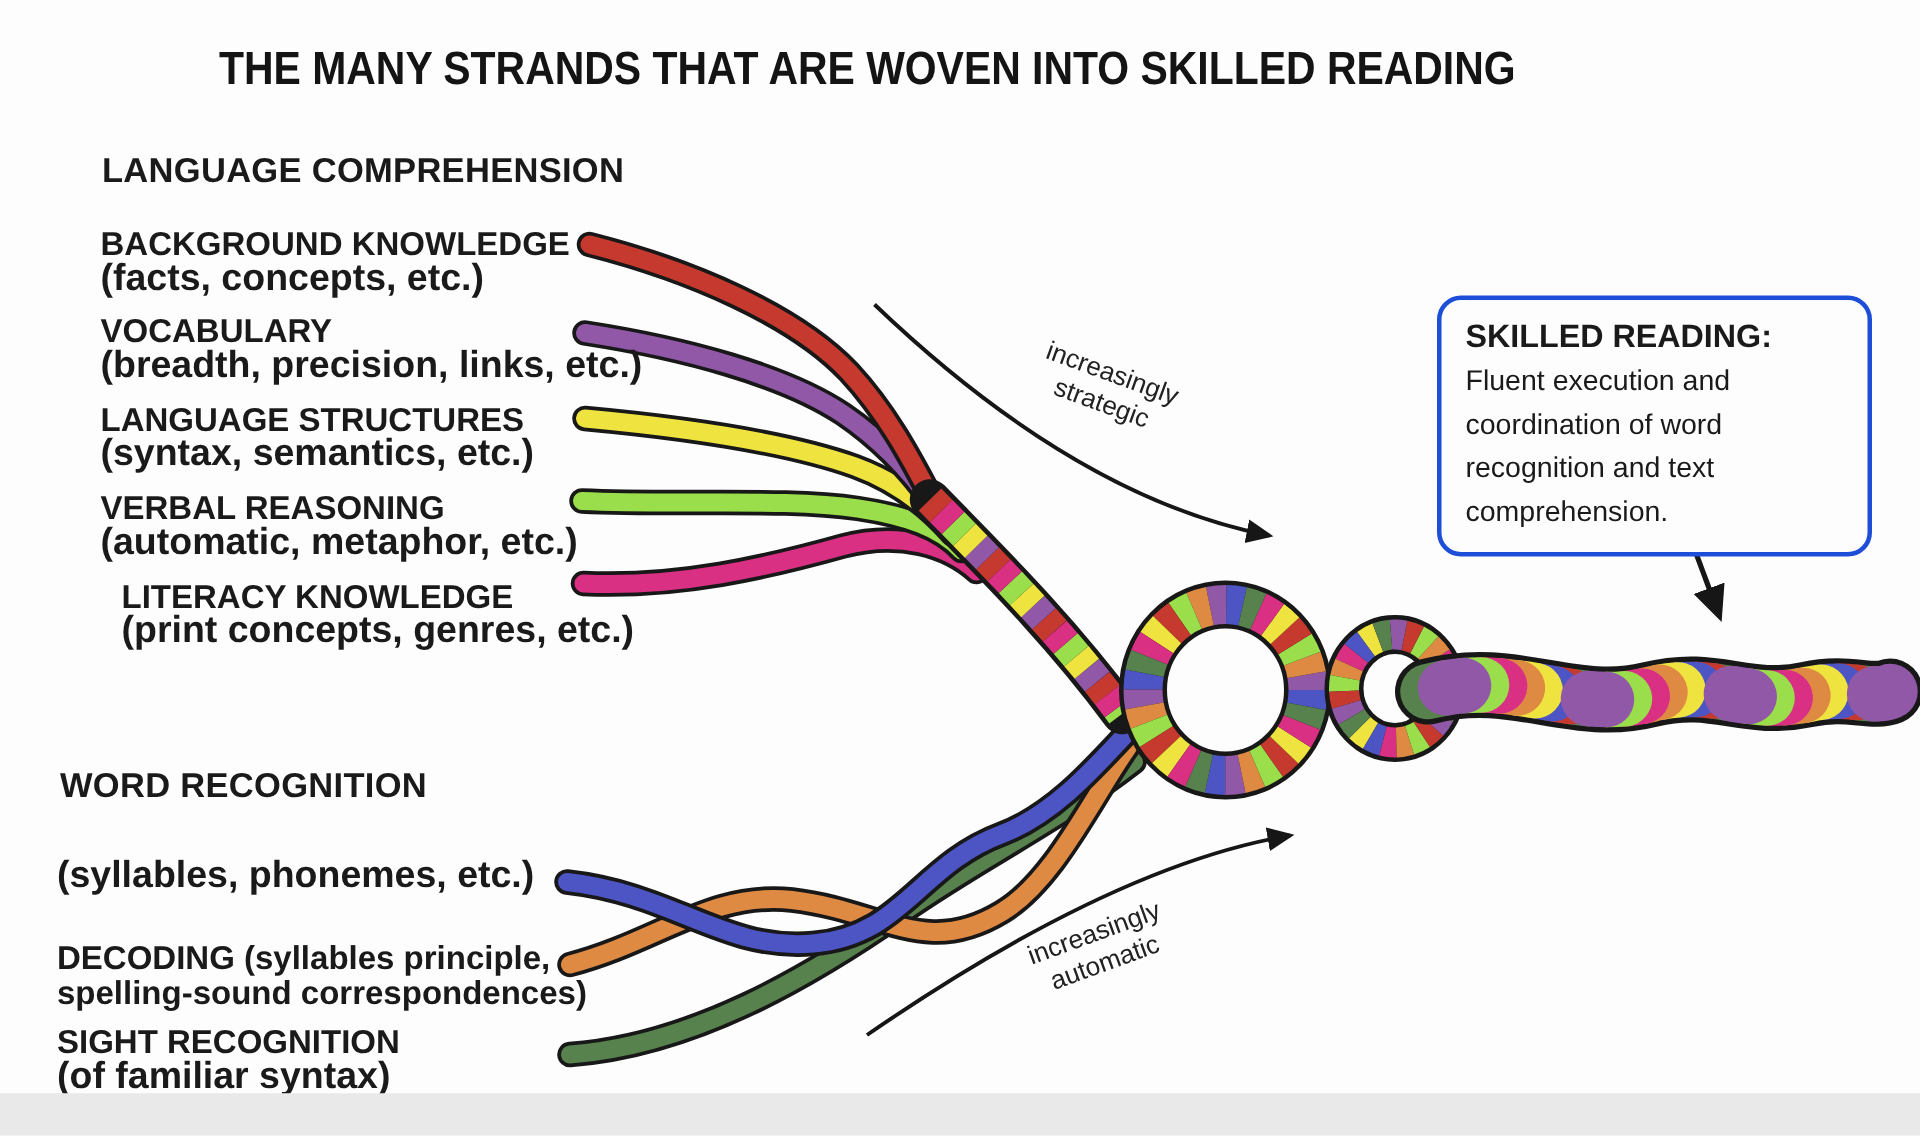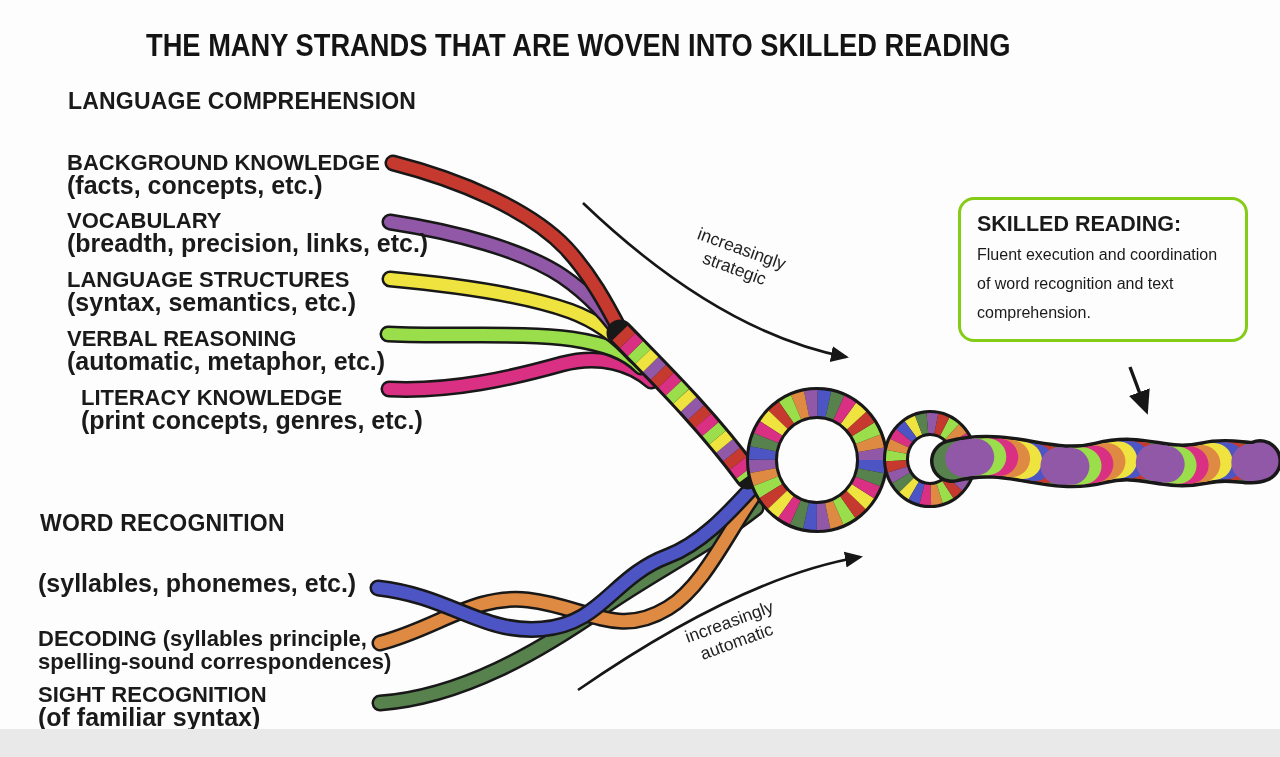--- a/index.html
+++ b/index.html
@@ -1,35 +1,35 @@
 <!DOCTYPE html>
 <html><head>
 <meta charset="utf-8">
 <style>
   html,body{margin:0;padding:0;background:#e9e9e9;}
   .stage{position:relative;width:1280px;height:729px;background:#fdfdfd;overflow:hidden;
          font-family:Liberation Sans, sans-serif;color:#1a1a1a;}
   .title{position:absolute;left:146px;top:28px;font-size:31px;font-weight:bold;white-space:nowrap;
          transform:scaleX(.88);transform-origin:left top;color:#141414;}
   .heading{position:absolute;font-size:23px;font-weight:bold;letter-spacing:.2px;white-space:nowrap;}
-  .h-upper{left:68px;top:88px;}
+  .h-upper{left:68px;top:100px;}
   .h-lower{left:40px;top:510px;}
   .entry{position:absolute;white-space:nowrap;}
   .entry .name{font-size:22px;font-weight:bold;line-height:23px;}
   .entry .detail{font-size:25px;font-weight:bold;line-height:23px;}
   .e1{left:67px;top:151px;} .e2{left:67px;top:209px;} .e3{left:67px;top:268px;}
   .e4{left:67px;top:327px;} .e5{left:81px;top:386px;}
   .e6{left:38px;top:572px;} .e7{left:38px;top:627px;} .e8{left:38px;top:683px;}
   .arrow-label{position:absolute;width:170px;text-align:center;font-size:17.5px;line-height:21px;color:#222;}
   .al-strategic{left:653px;top:238px;transform:rotate(20deg);}
   .al-automatic{left:648px;top:611px;transform:rotate(-20deg);}
   .callout{position:absolute;left:958px;top:197px;width:252px;background:#fdfdfd;
-           border:3px solid #84cc16;border-radius:16px;padding:8px 16px 12px;}
+           border:3px solid #1d4ed8;border-radius:16px;padding:8px 16px 12px;}
   .c-title{font-size:21.5px;font-weight:bold;line-height:32px;}
-  .c-body{font-size:16px;line-height:29px;}
+  .c-body{font-size:19px;line-height:29px;}
   svg.art{position:absolute;left:0;top:0;}
   .arrow{fill:none;stroke:#161616;stroke-width:2.6px;}
   .arrow2{fill:none;stroke:#161616;stroke-width:3.4px;}
 </style>
 </head>
 <body>
 
 <div class="stage">
 
   <svg class="art" width="1280" height="757" viewBox="0 0 1280 757">

